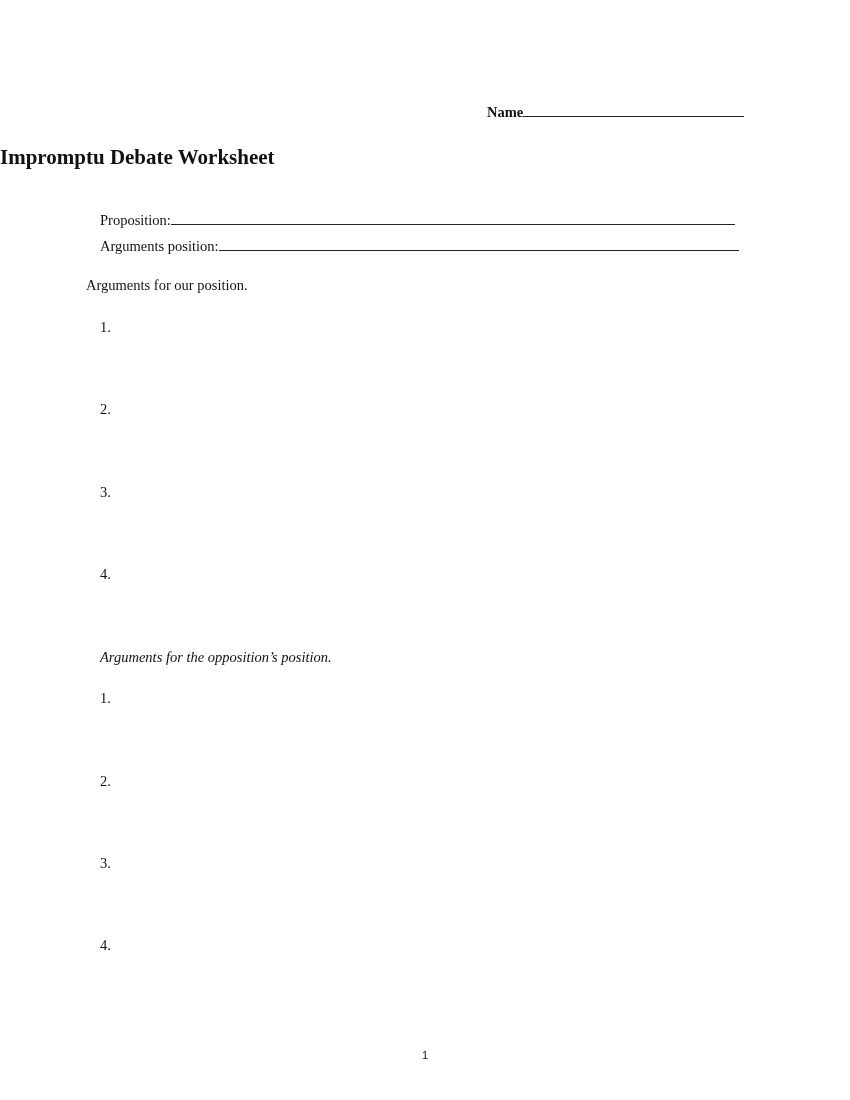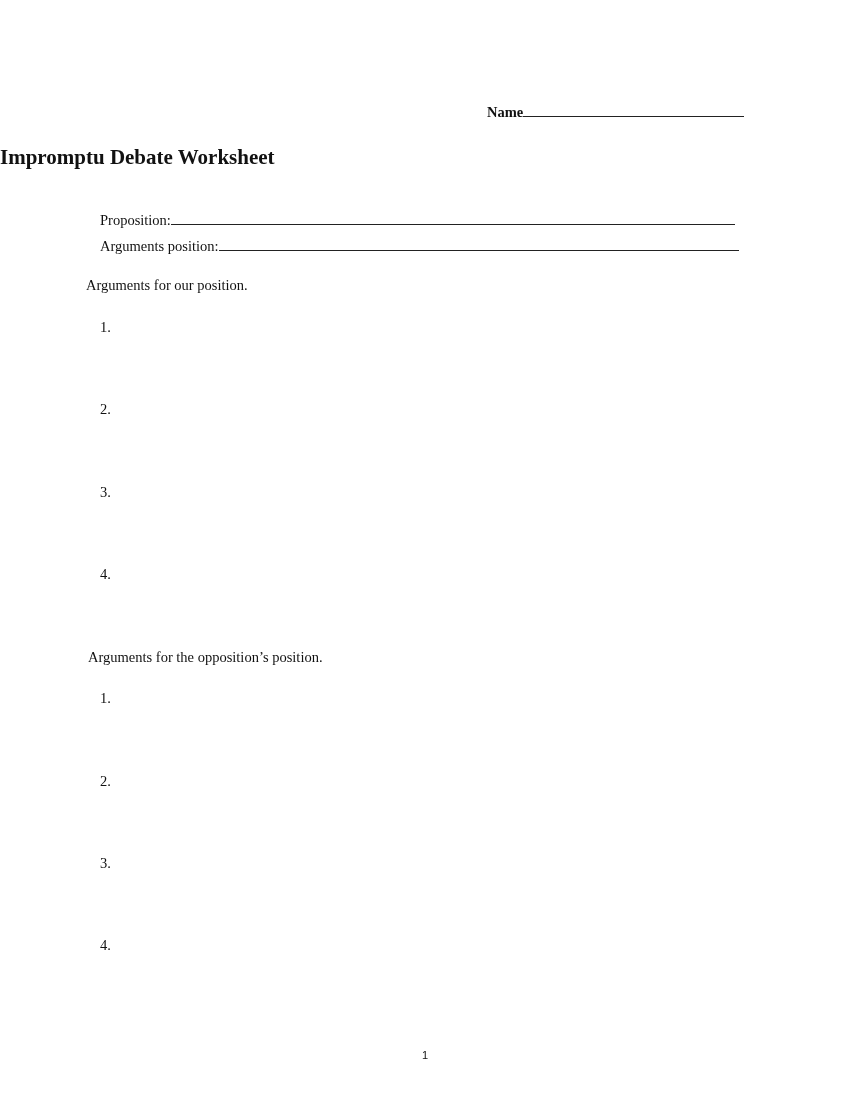--- a/index.html
+++ b/index.html
@@ -29,21 +29,21 @@
   <div class="abs line" style="left:100px; top:236px;">
     <span>Arguments position:</span><span class="blank" style="width:520px;"></span>
   </div>
 
   <div class="abs line" style="left:86px; top:277px;">Arguments for our position.</div>
   <div class="abs line" style="left:100px; top:319px;">1.</div>
   <div class="abs line" style="left:100px; top:401px;">2.</div>
   <div class="abs line" style="left:100px; top:484px;">3.</div>
   <div class="abs line" style="left:100px; top:566px;">4.</div>
 
-  <div class="abs line" style="left:88px; top:649px;">Arguments for the opposition’s position.</div>
+  <div class="abs line" style="left:100px; top:649px;font-style:italic;">Arguments for the opposition’s position.</div>
   <div class="abs line" style="left:100px; top:690px;">1.</div>
   <div class="abs line" style="left:100px; top:773px;">2.</div>
   <div class="abs line" style="left:100px; top:855px;">3.</div>
   <div class="abs line" style="left:100px; top:937px;">4.</div>
 
   <div class="abs pagenum" style="top:1049px;">1</div>
 
 </div>
 
 </body></html>

